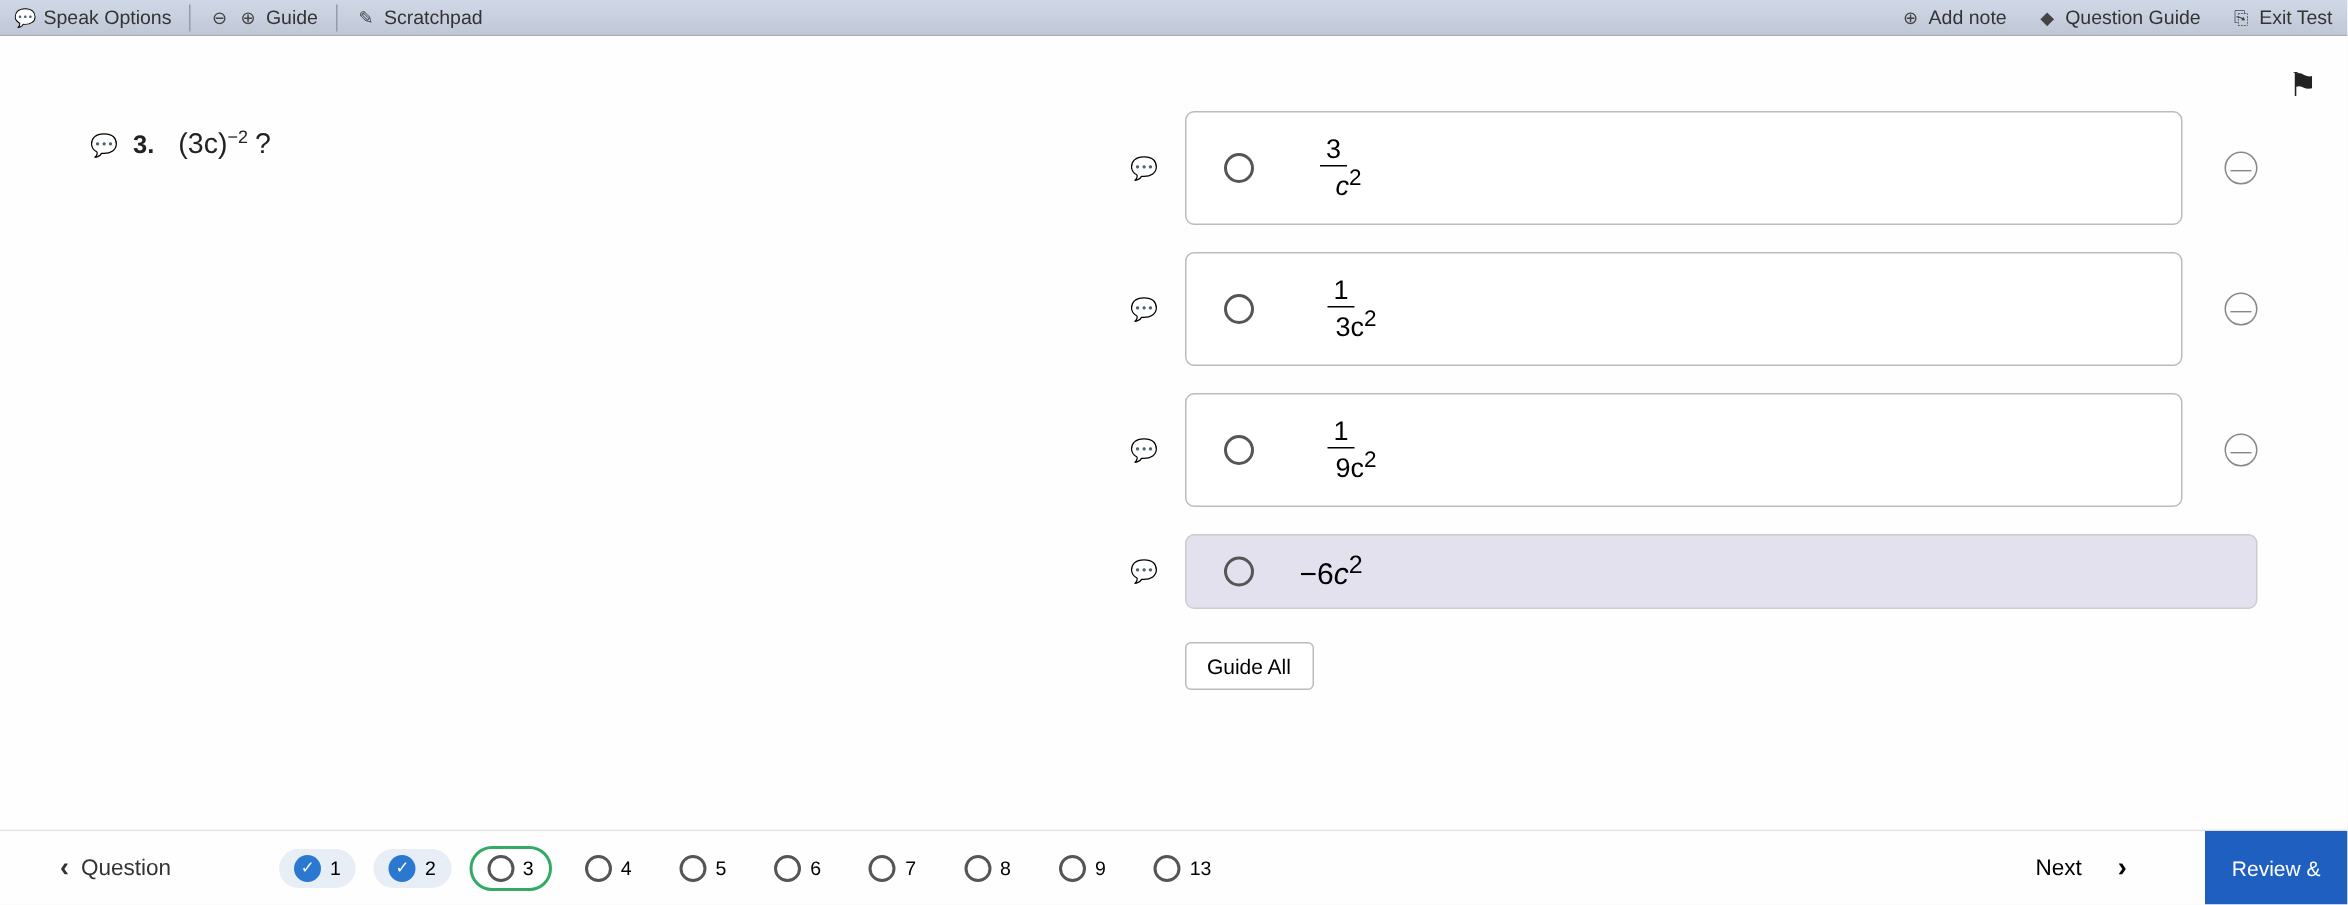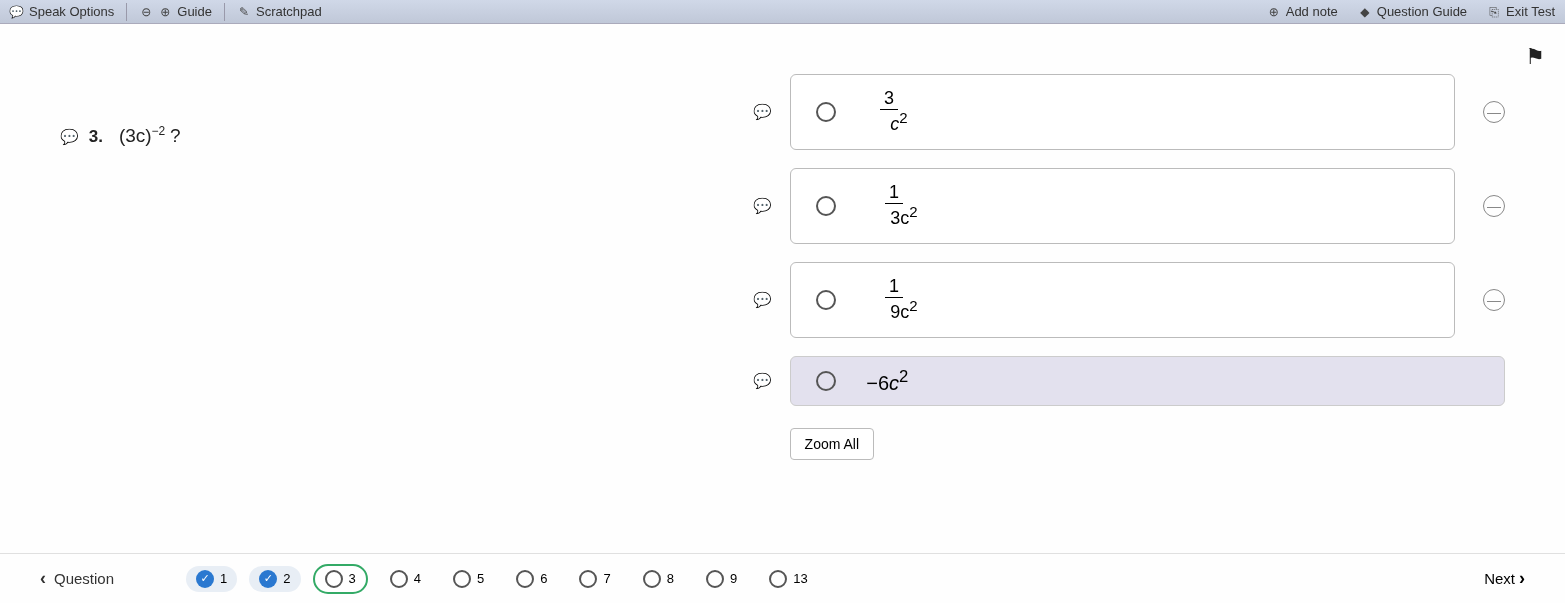--- a/index.html
+++ b/index.html
@@ -88,21 +88,20 @@
       font-size: 15px;
       color: #333;
     }
     .qnum {
       font-weight: bold;
     }
     .math-expr {
       font-family: 'Times New Roman', serif;
       font-size: 19px;
       margin-left: 6px;
-      margin-top: 40px;
     }
     .math-expr sup {
       font-size: 12px;
     }
     .answers-col {
       flex: 1;
       padding-top: 30px;
       display: flex;
       flex-direction: column;
       gap: 18px;
@@ -237,21 +236,21 @@
       background: #2a78d0;
     }
     .qnav-circle.empty {
       border: 2px solid #555;
       background: transparent;
     }
     .next-btn {
       margin-left: auto;
       display: flex;
       align-items: center;
-      gap: 4px;
+      gap: 24px;
       font-size: 15px;
       cursor: pointer;
     }
     .review-btn {
       background: #1f5fbf;
       color: #fff;
       padding: 14px 18px;
       margin-left: 40px;
       font-size: 14px;
       cursor: pointer;
@@ -353,21 +352,21 @@
       <span class="speak-icon">💬</span>
       <div class="answer-box last">
         <span class="radio-circle"></span>
         <span class="answer-plain">
           <span>−6</span><i>c</i><sup>2</sup>
         </span>
       </div>
     </div>
 
     <div class="clear-all-wrap">
-      <button class="clear-all">Zoom All</button>
+      <button class="clear-all">Guide All</button>
     </div>
   </div>
 </div>
 
 <div class="bottombar">
   <div class="prev-btn">
     <span class="chev">‹</span>
     <span>Question</span>
   </div>
 
@@ -411,13 +410,16 @@
       <div class="qnav-pill plain">
         <span class="qnav-circle empty"></span>
         <span>13</span>
       </div>
     </div>
 
   <div class="next-btn">
     <span>Next</span>
     <span class="chev">›</span>
   </div>
+  <div class="review-btn">
+    <span>Review &amp;</span>
+  </div>
 </div>
 
 </body></html>

